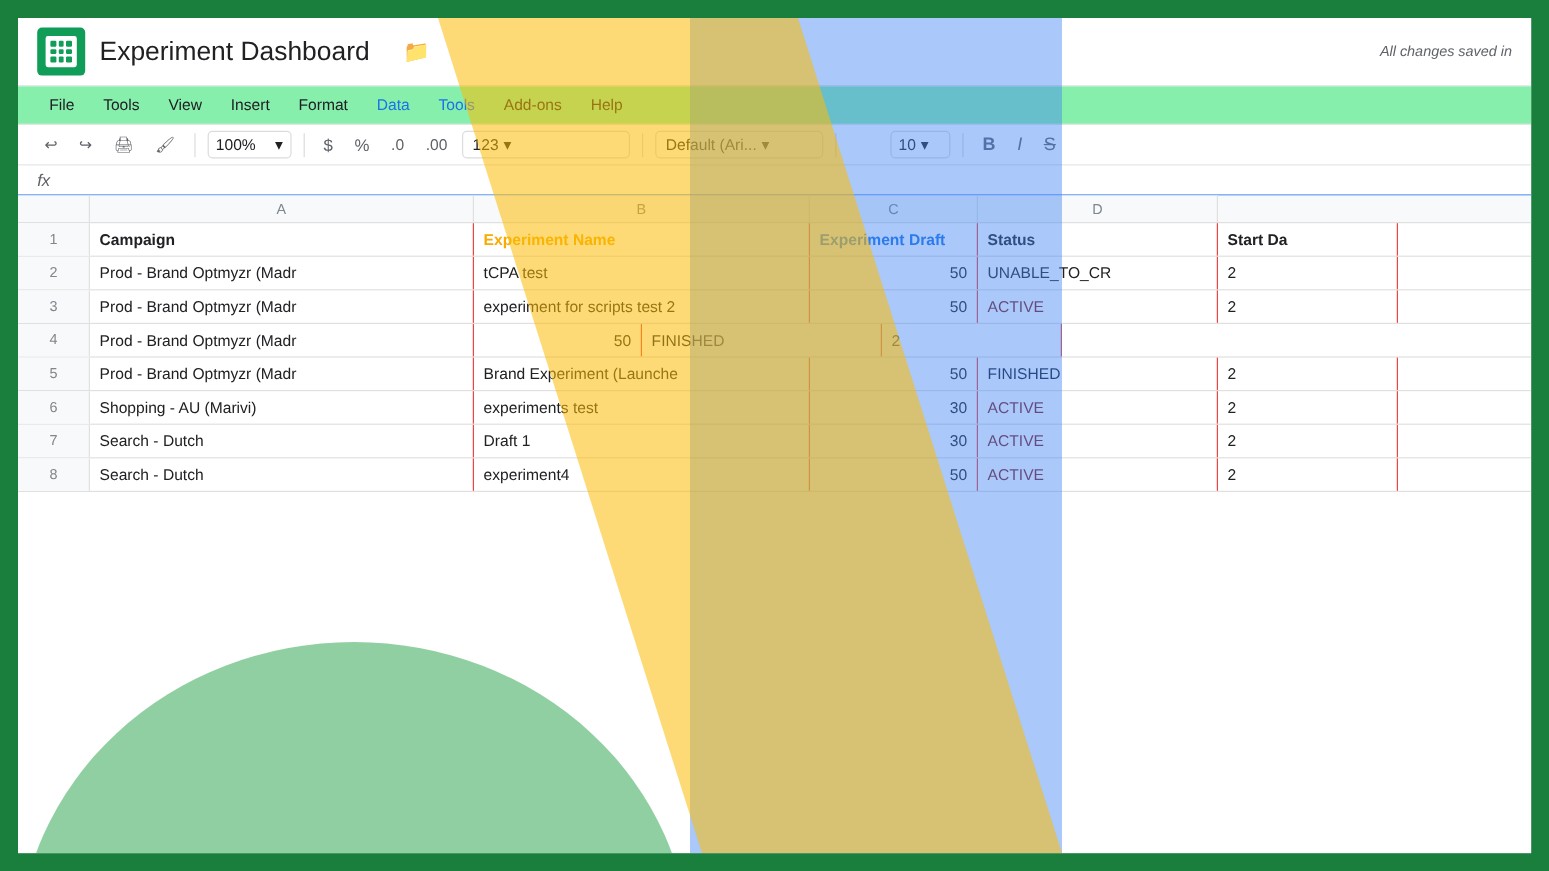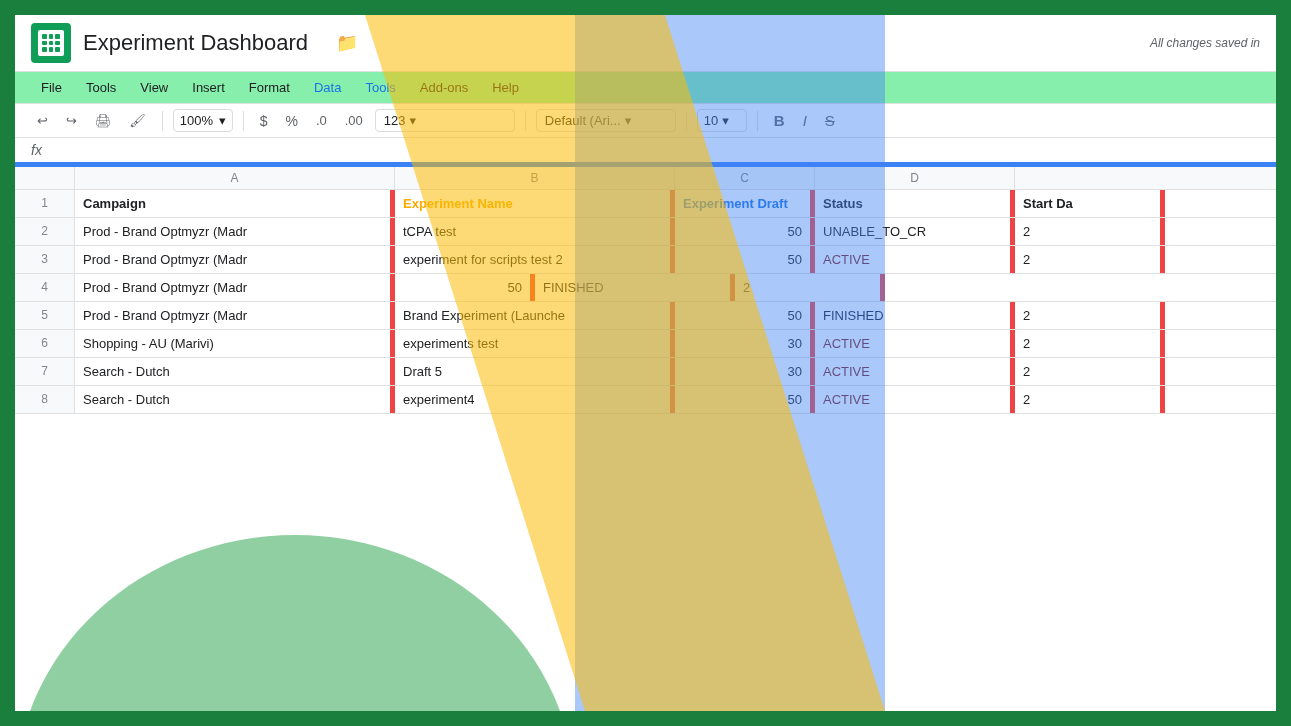--- a/index.html
+++ b/index.html
@@ -141,21 +141,21 @@
     .zoom-select {
       border: 1px solid #dadce0;
       border-radius: 4px;
       padding: 3px 6px;
       font-size: 13px;
       color: #202124;
       background: #fff;
       cursor: pointer;
       display: flex;
       align-items: center;
-      gap: 6px;
+      gap: 16px;
     }
 
     .font-select {
       border: 1px solid #dadce0;
       border-radius: 4px;
       padding: 3px 8px;
       font-size: 13px;
       color: #202124;
       background: #fff;
       min-width: 140px;
@@ -170,20 +170,21 @@
       border-radius: 4px;
       padding: 3px 6px;
       font-size: 13px;
       color: #202124;
       background: #fff;
       min-width: 50px;
       cursor: pointer;
       display: flex;
       align-items: flex-end;
       gap: 4px;
+      margin-left: 35px;
     }
 
     .toolbar-bold {
       font-weight: bold;
       font-size: 15px;
     }
 
     .toolbar-italic {
       font-style: italic;
       font-size: 15px;
@@ -202,21 +203,21 @@
     .percent-btn {
       font-size: 14px;
       font-weight: 500;
     }
 
     
     .formula-bar {
       display: flex;
       align-items: flex-start;
       padding: 4px 8px;
-      border-bottom: 5px solid #3b82f6;
+      border-bottom: 1px solid #3b82f6;
       background: #fff;
       gap: 8px;
     }
 
     .formula-icon {
       color: #5f6368;
       font-style: italic;
       font-size: 14px;
       padding: 0 8px;
     }
@@ -275,21 +276,21 @@
       border-right: 1px solid #e0e0e0;
       text-align: center;
       font-size: 12px;
       color: #80868b;
       padding: 6px 0;
       background: #f8f9fa;
       user-select: none;
     }
 
     .cell {
-      border-right: 5px solid #ef4444;
+      border-right: 1px solid #ef4444;
       padding: 6px 8px;
       font-size: 13px;
       color: #202124;
       overflow: hidden;
       white-space: nowrap;
       text-overflow: ellipsis;
     }
 
     .cell.header-cell {
       font-weight: bold;
@@ -484,21 +485,21 @@
       <div class="cell col-a">Shopping - AU (Marivi)</div>
       <div class="cell col-b">experiments test</div>
       <div class="cell col-c number-cell">30</div>
       <div class="cell col-d status-active">ACTIVE</div>
       <div class="cell col-e">2</div>
     </div>
 
     <div class="spreadsheet-row">
       <div class="row-header">7</div>
       <div class="cell col-a">Search - Dutch</div>
-      <div class="cell col-b">Draft 5</div>
+      <div class="cell col-b">Draft 1</div>
       <div class="cell col-c number-cell">30</div>
       <div class="cell col-d status-active">ACTIVE</div>
       <div class="cell col-e">2</div>
     </div>
 
     <div class="spreadsheet-row">
       <div class="row-header">8</div>
       <div class="cell col-a">Search - Dutch</div>
       <div class="cell col-b">experiment4</div>
       <div class="cell col-c number-cell">50</div>

